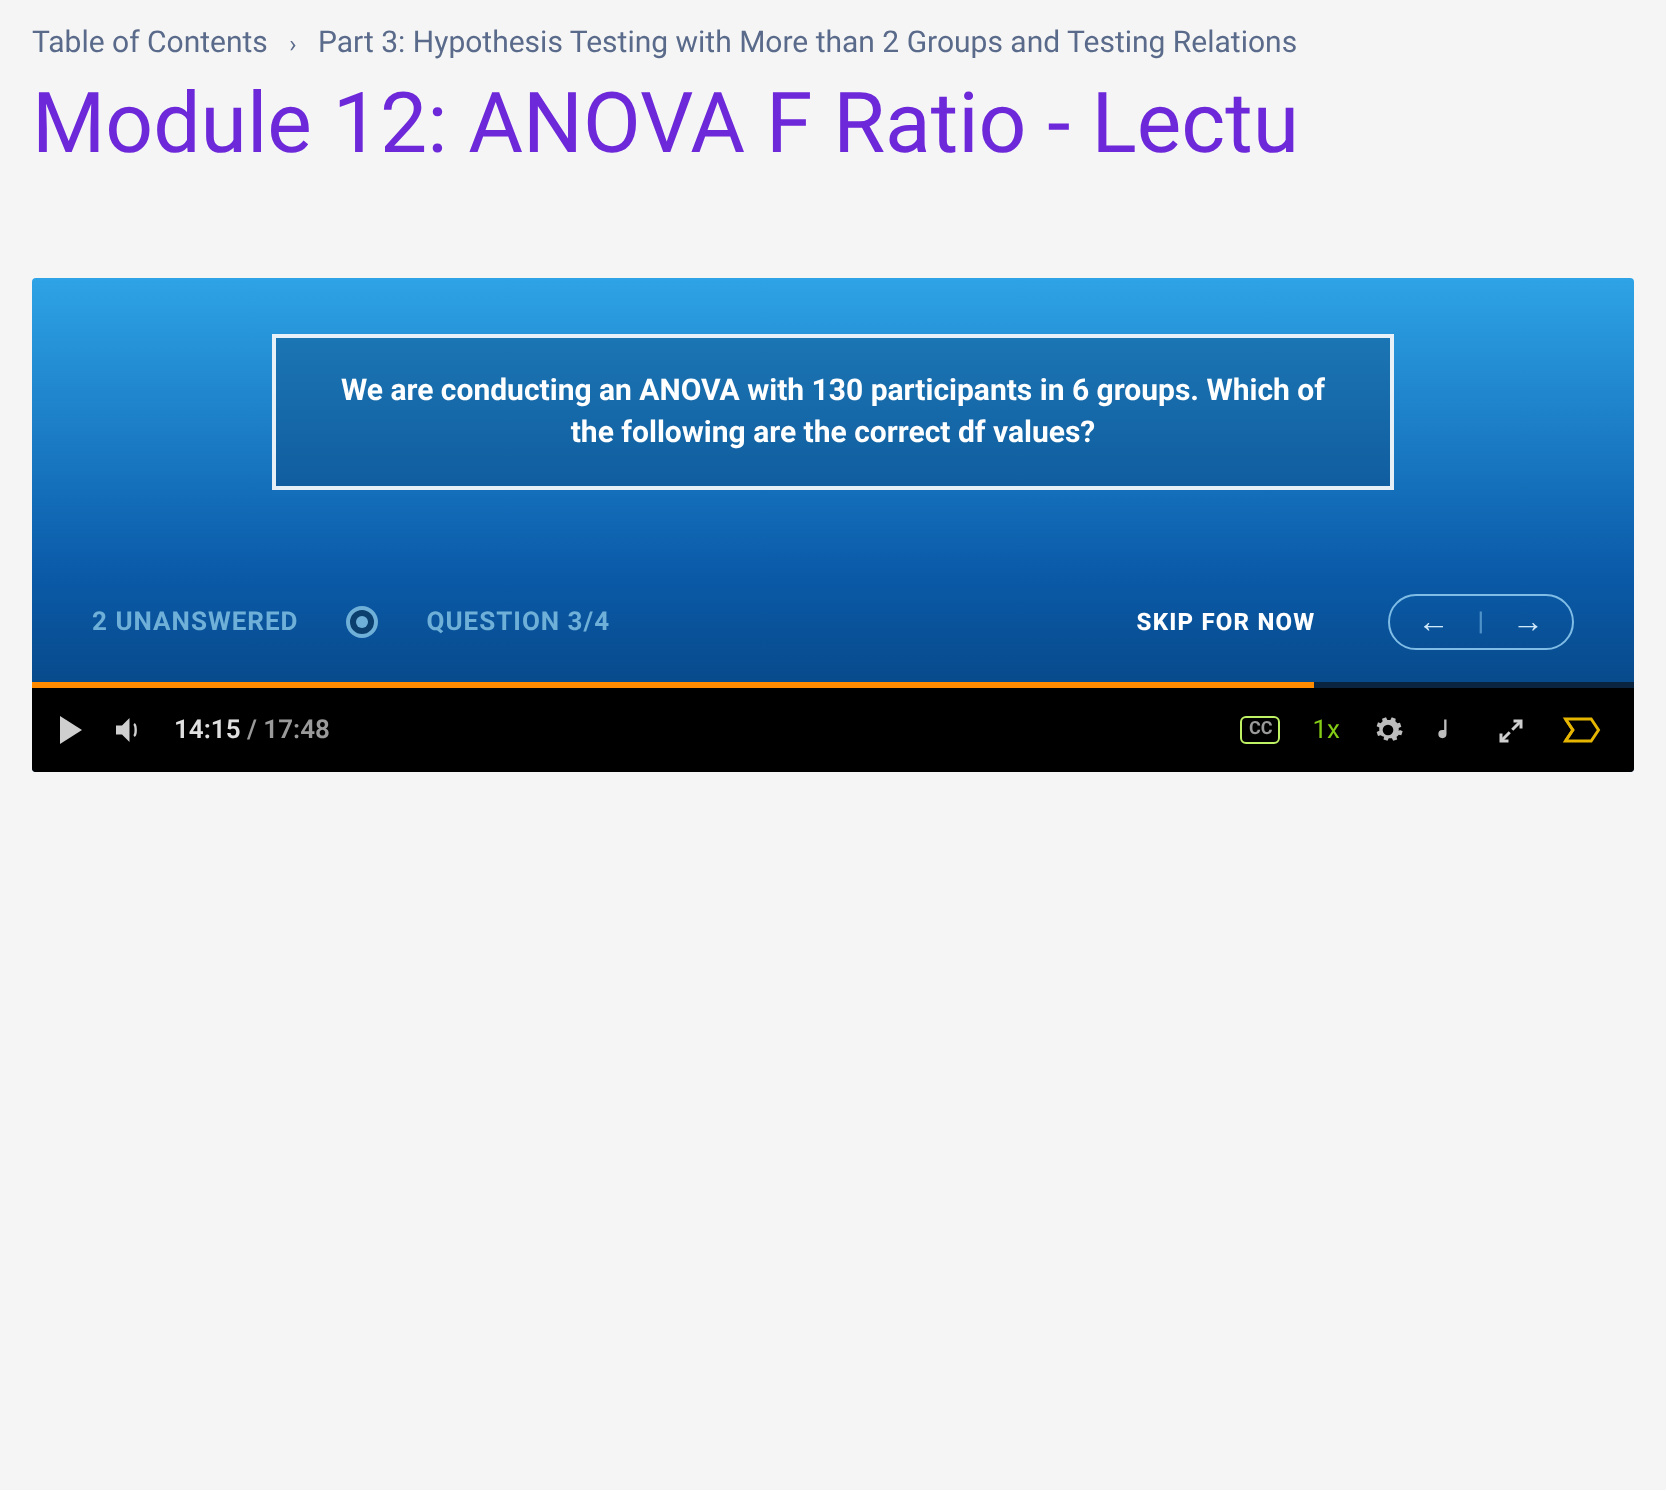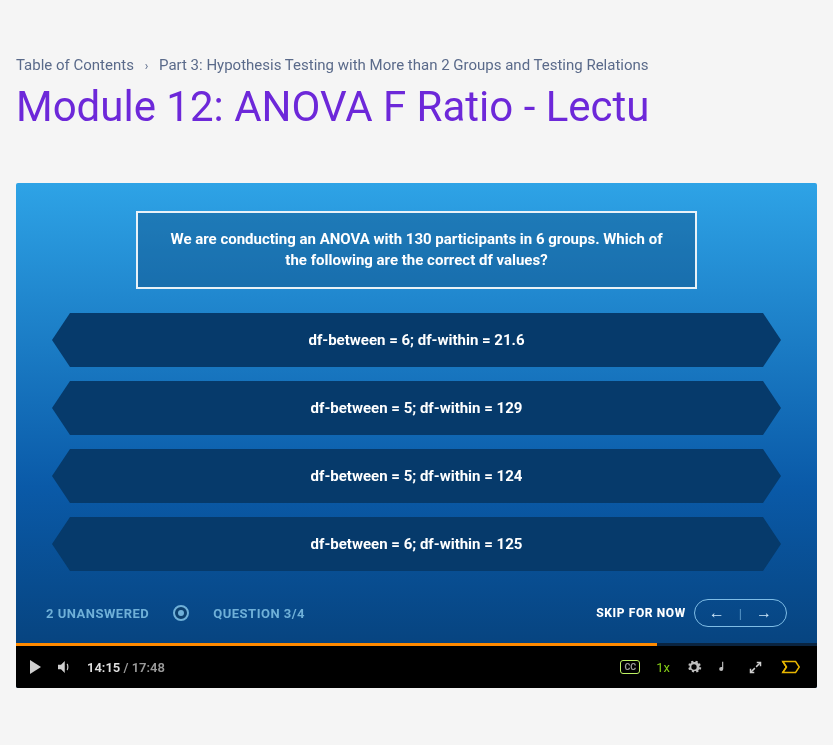--- a/index.html
+++ b/index.html
@@ -5,21 +5,20 @@
   * { box-sizing: border-box; margin: 0; padding: 0; }
   body {
     font-family: -apple-system, "Segoe UI", Roboto, Arial, sans-serif;
     background: #f5f5f5;
     width: 833px;
     height: 745px;
     overflow: hidden;
   }
   .page {
     padding: 0;
-    margin-top: 44px;
   }
   .breadcrumb {
     padding: 12px 16px 6px 16px;
     font-size: 15px;
     color: #5a6a8a;
   }
   .breadcrumb .sep {
     margin: 0 7px;
     color: #5a6a8a;
     font-size: 12px;
@@ -121,21 +120,21 @@
     position: absolute;
     left: 3px; top: 3px;
     width: 6px; height: 6px;
     background: #6fb0d8;
     border-radius: 50%;
   }
 
   .status-right {
     display: flex;
     align-items: center;
-    gap: 8px;
+    gap: 36px;
   }
   .skip {
     color: #fff;
     font-weight: 800;
     letter-spacing: 0.6px;
     font-size: 12px;
     cursor: pointer;
   }
   .nav-pill {
     border: 1.5px solid #7fbde6;
@@ -211,26 +210,20 @@
   </div>
 
   <h1 class="page-title">Module 12: ANOVA F Ratio - Lectu</h1>
 
   <div class="player">
 
     <div class="quiz-area">
 
       <div class="question-box">We are conducting an ANOVA with 130 participants in 6 groups. Which of the following are the correct df values?</div>
 
-      <div class="answers">
-        <div class="answer">df-between = 6; df-within = 21.6</div>
-        <div class="answer">df-between = 5; df-within = 129</div>
-        <div class="answer">df-between = 5; df-within = 124</div>
-        <div class="answer">df-between = 6; df-within = 125</div>
-      </div>
 
     </div>
 
     <div class="status-bar">
       <div class="status-left">
         <span class="unanswered">2 UNANSWERED</span>
         <span class="dot-icon"></span>
         <span class="qcount">QUESTION 3/4</span>
       </div>
       <div class="status-right">

